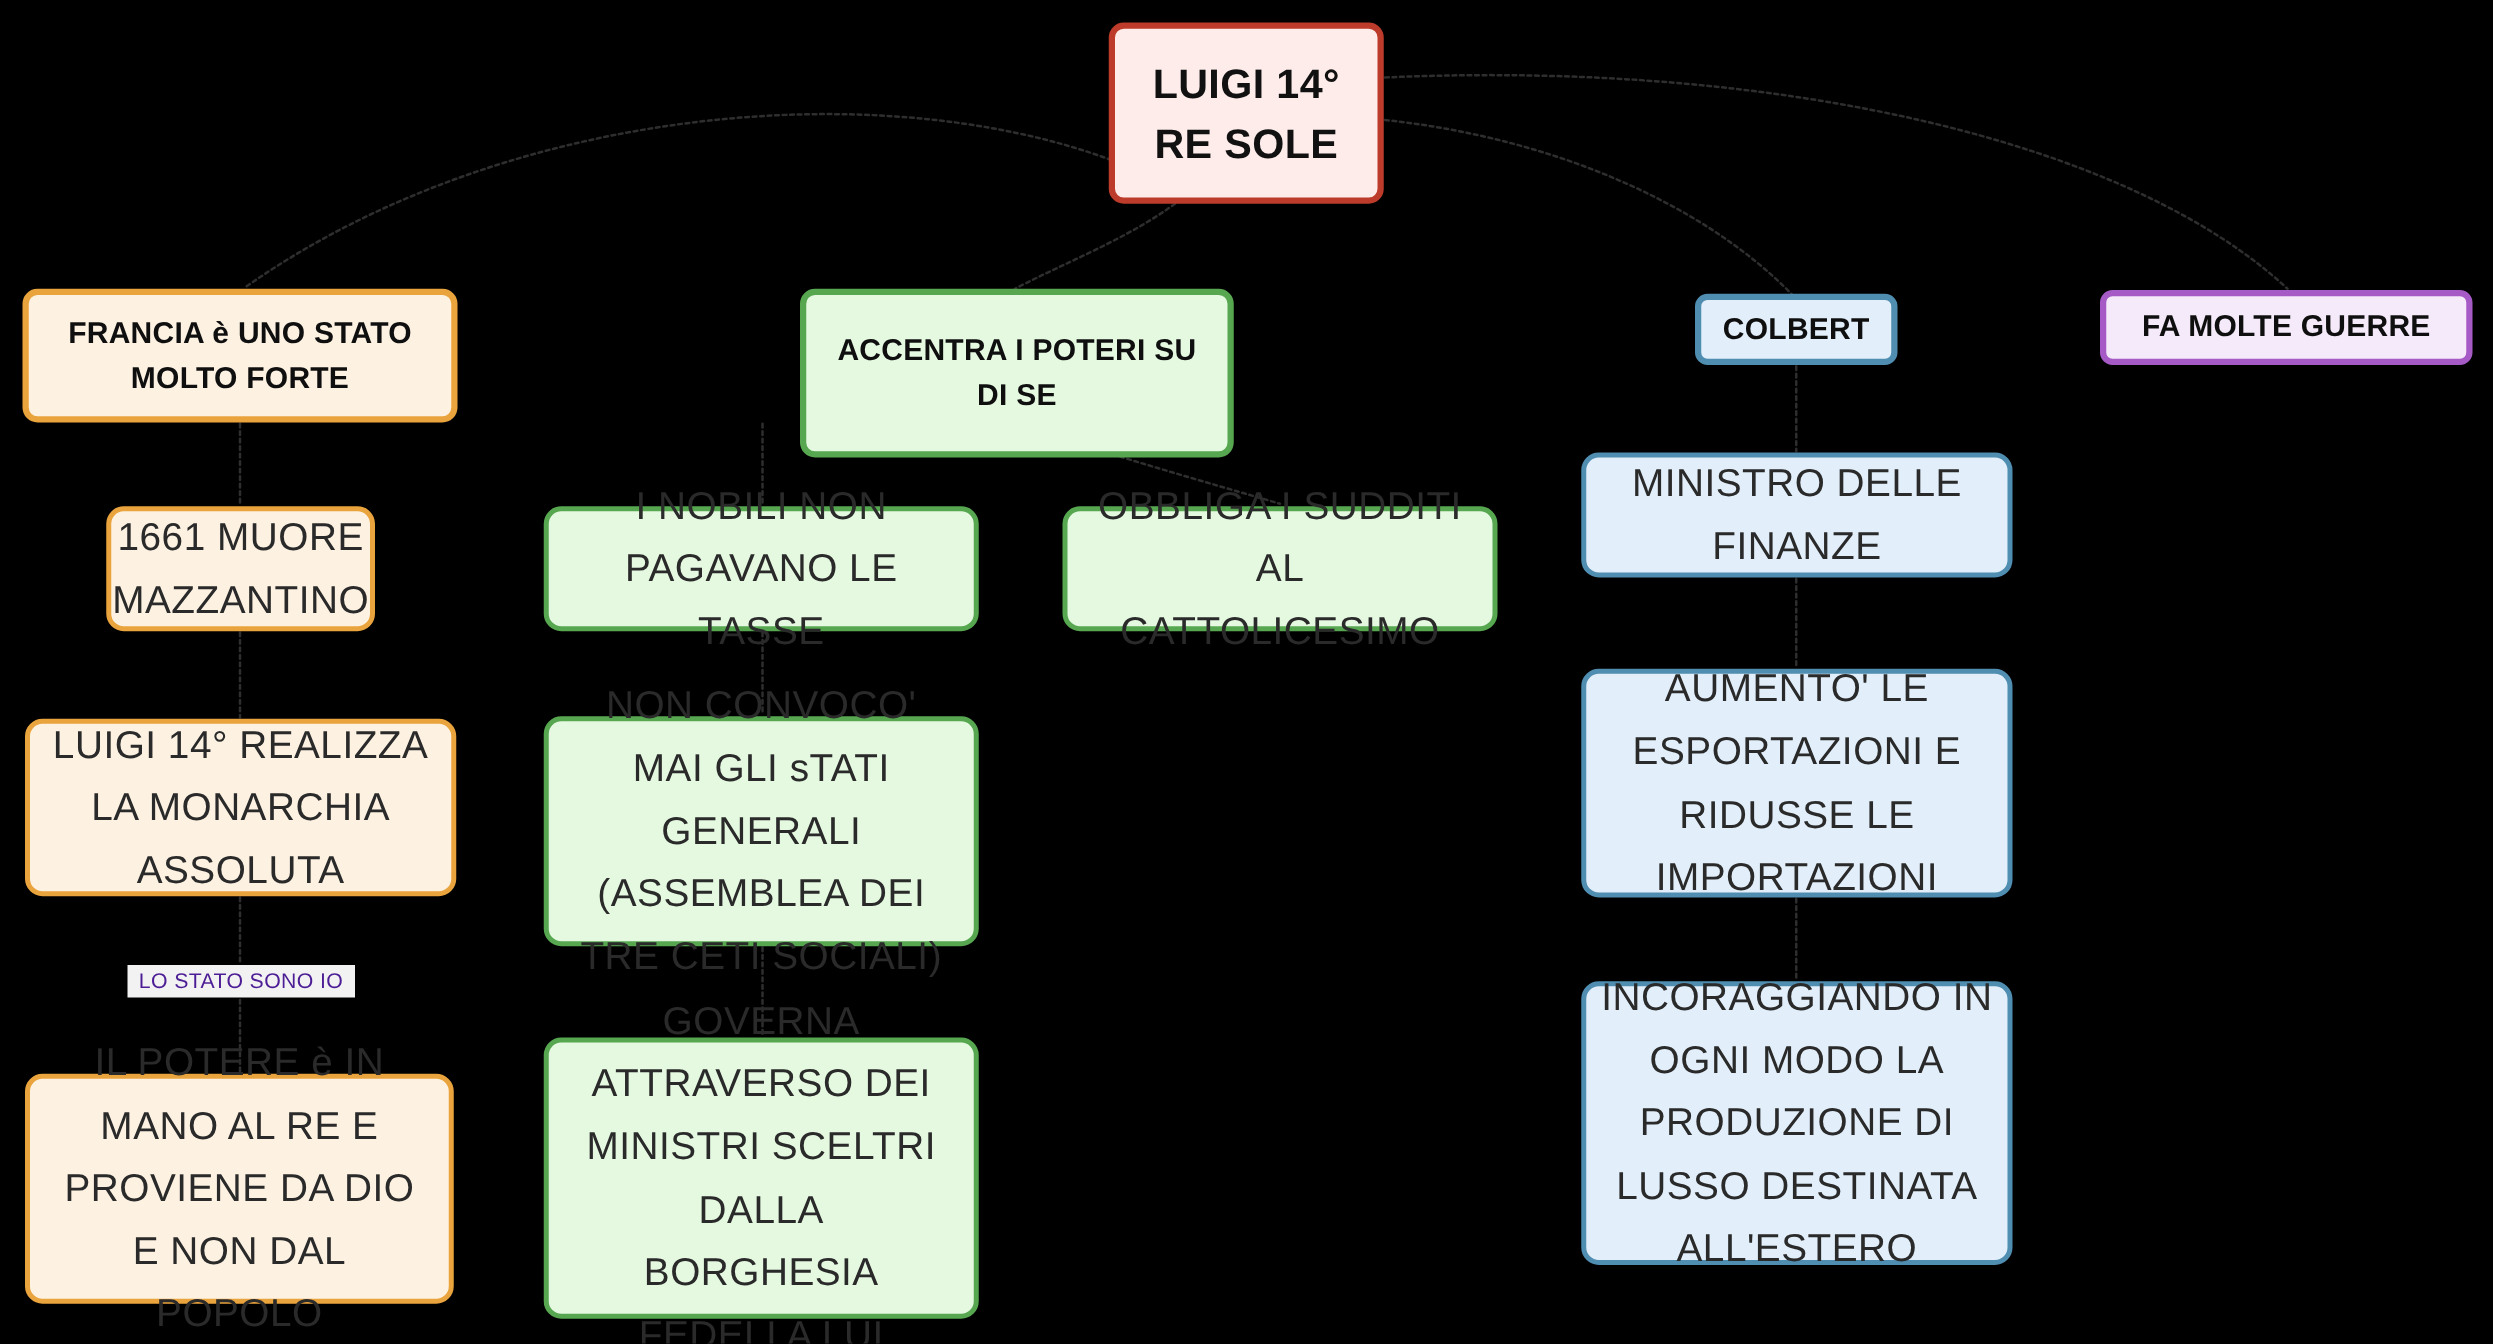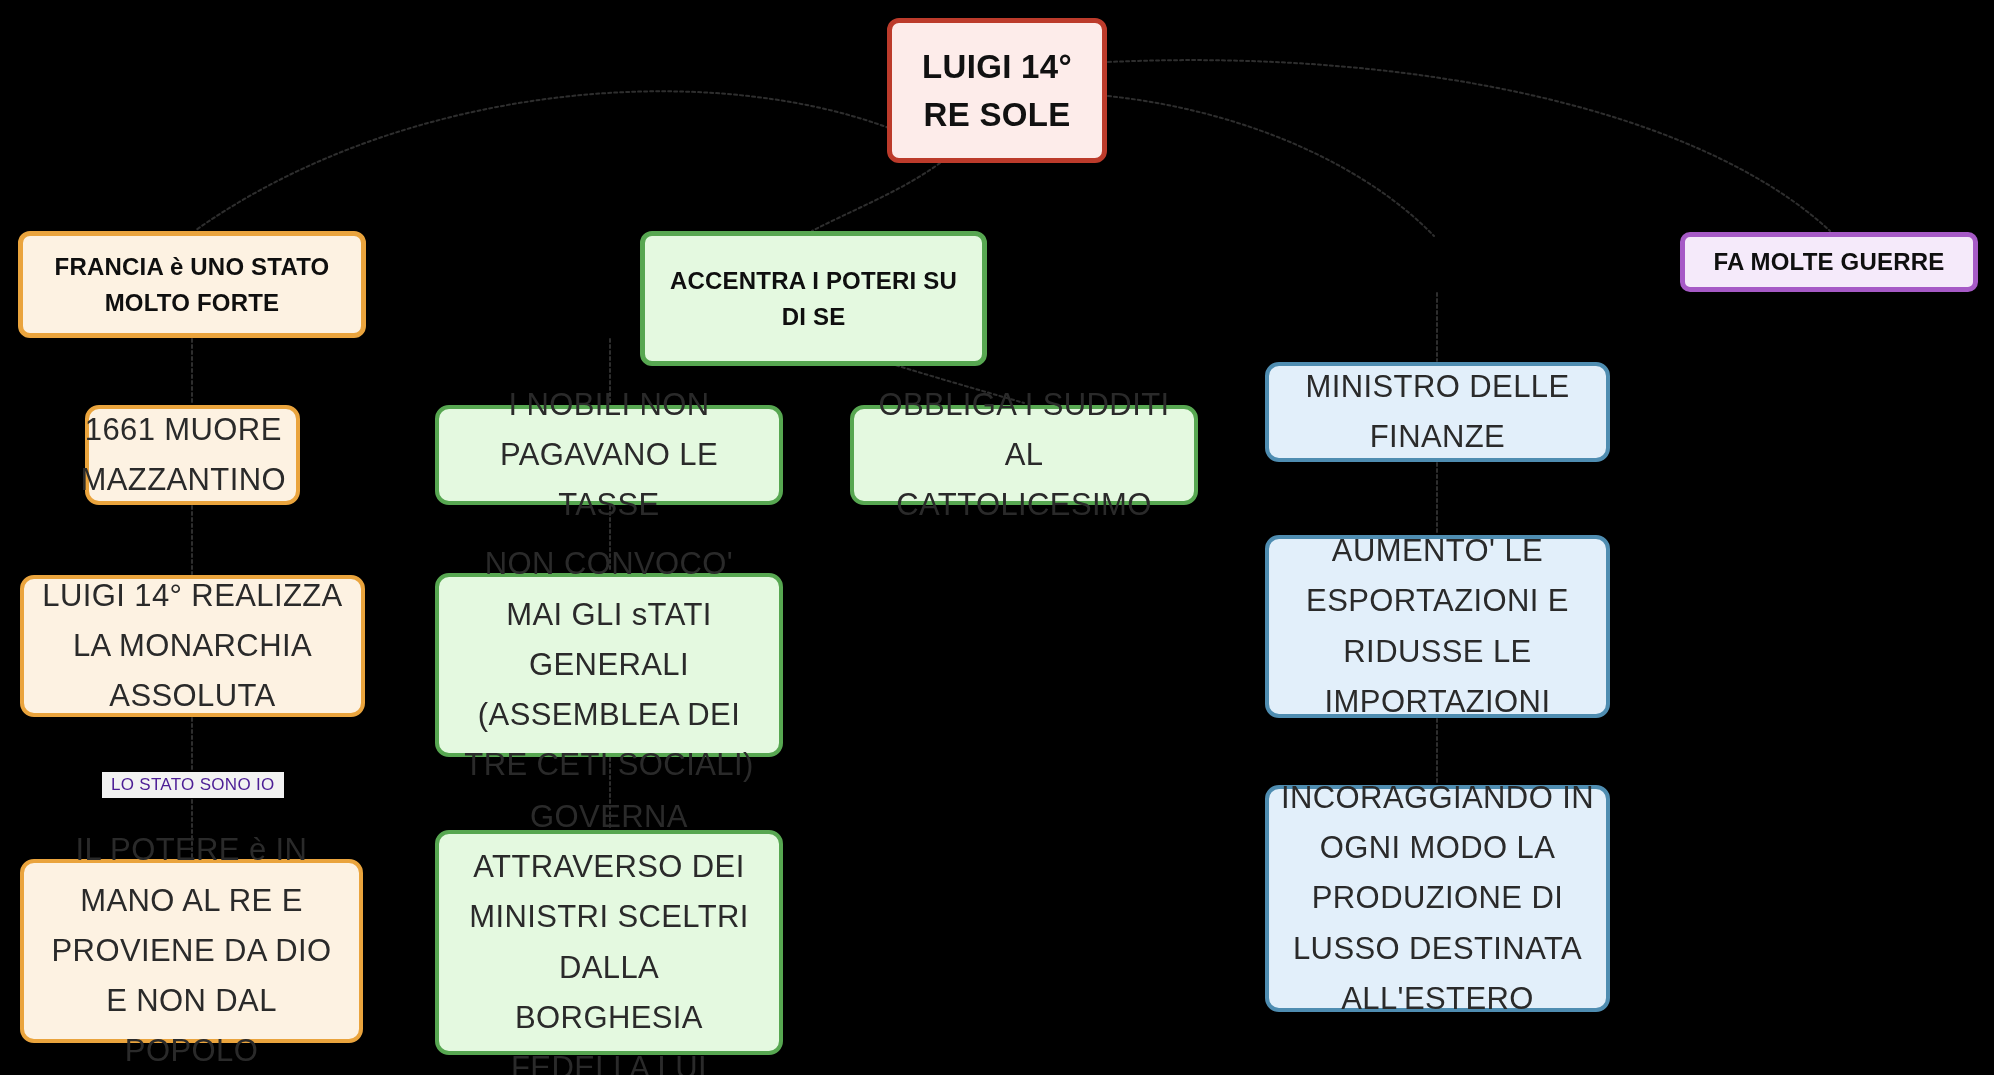--- a/index.html
+++ b/index.html
@@ -75,21 +75,21 @@
 
   <div class="node root-node red" style="left:887px;top:18px;width:220px;height:145px;">
     <div>LUIGI  14°</div>
     <div>RE SOLE</div>
   </div>
 
   <div class="node heading orange" style="left:18px;top:231px;width:348px;height:107px;">
     <div>FRANCIA è UNO STATO MOLTO FORTE</div>
   </div>
 
-  <div class="node child orange pad-10" style="left:85px;top:405px;width:215px;height:100px;align-items:flex-end;">
+  <div class="node child orange pad-10" style="left:85px;top:405px;width:215px;height:100px;">
     <div>1661 MUORE MAZZANTINO</div>
   </div>
 
   <div class="node child orange pad-md" style="left:20px;top:575px;width:345px;height:142px;">
     <div>LUIGI 14° REALIZZA LA MONARCHIA ASSOLUTA</div>
   </div>
 
   <div class="quote" style="left:102px;top:772px;">
     <span>LO STATO SONO IO</span>
   </div>
@@ -111,20 +111,23 @@
   </div>
 
   <div class="node child green" style="left:435px;top:830px;width:348px;height:225px;">
     <div>GOVERNA ATTRAVERSO DEI MINISTRI  SCELTRI DALLA BORGHESIA FEDELI A LUI</div>
   </div>
 
   <div class="node child green" style="left:850px;top:405px;width:348px;height:100px;">
     <div>OBBLIGA I SUDDITI AL CATTOLICESIMO</div>
   </div>
 
+  <div class="node heading blue pad-sm" style="left:1356px;top:235px;width:162px;height:57px;border-radius:10px;">
+    <div>COLBERT</div>
+  </div>
 
   <div class="node child blue pad-10" style="left:1265px;top:362px;width:345px;height:100px;">
     <div>MINISTRO DELLE FINANZE</div>
   </div>
 
   <div class="node child blue pad-10" style="left:1265px;top:535px;width:345px;height:183px;">
     <div>AUMENTO' LE ESPORTAZIONI E RIDUSSE LE IMPORTAZIONI</div>
   </div>
 
   <div class="node child blue pad-10" style="left:1265px;top:785px;width:345px;height:227px;">

